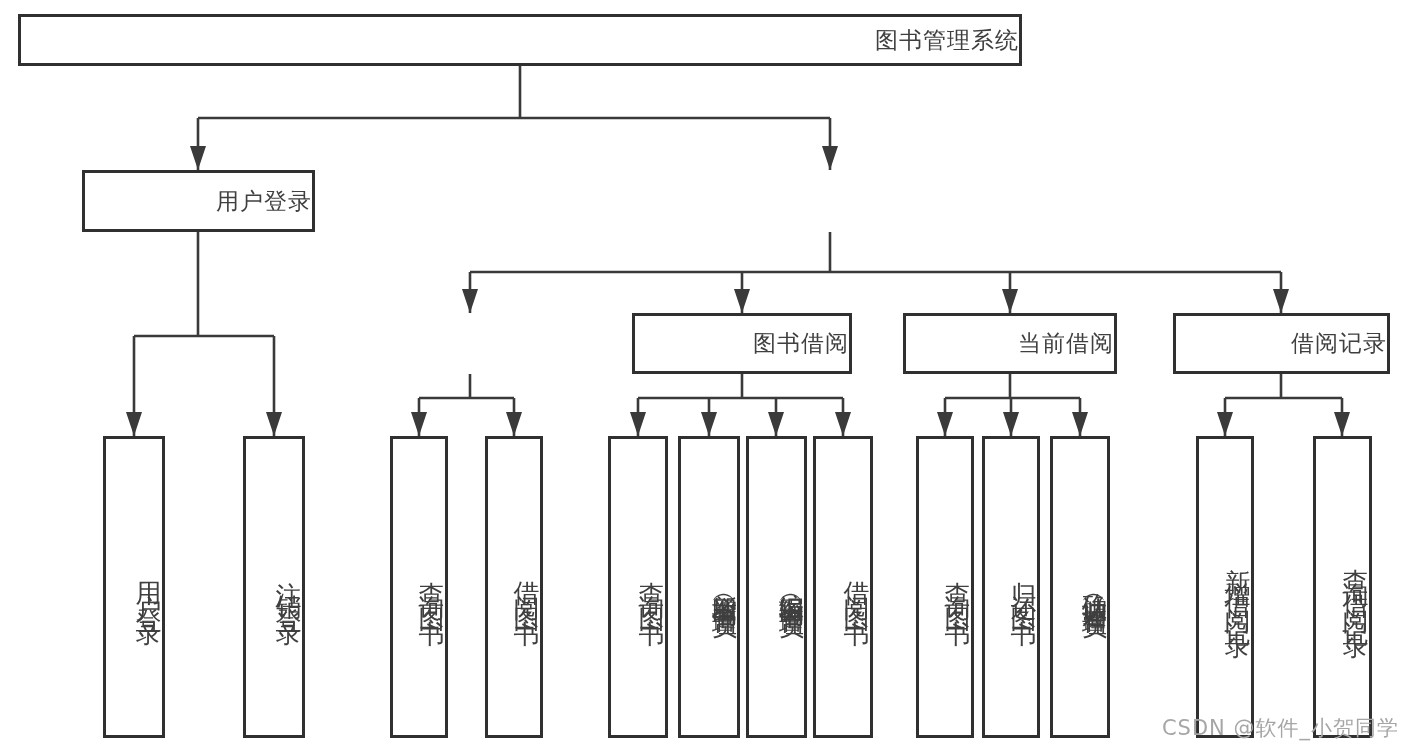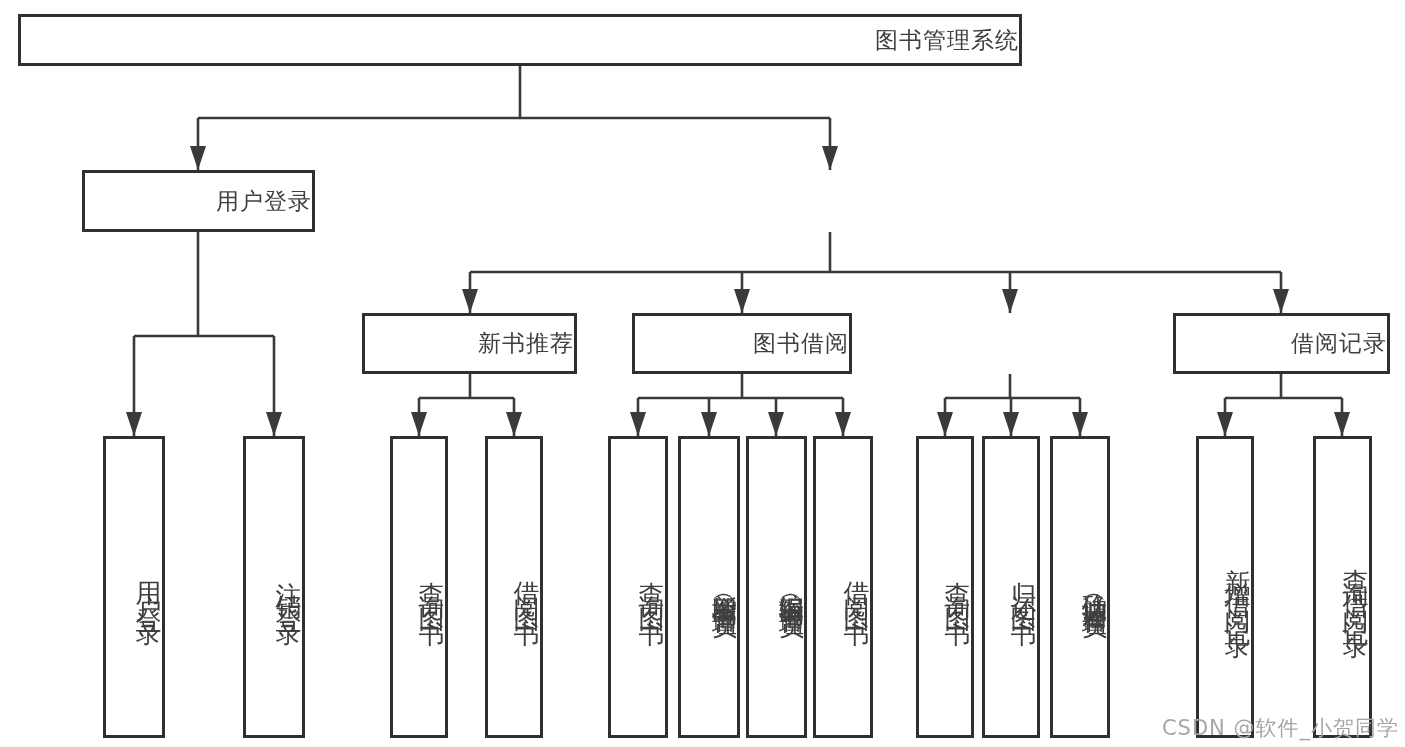--- a/index.html
+++ b/index.html
@@ -109,25 +109,25 @@
   </svg>
 
   <div class="box" style="left:18px;top:14px;width:1004px;height:52px">
     <span class="hlabel">图书管理系统</span>
   </div>
 
   <div class="box hbox2" style="left:82px;width:233px">
     <span class="hlabel">用户登录</span>
   </div>
 
-  <div class="box hbox3" style="left:362px;width:215px">
-    <span class="hlabel">新书推荐</span>
-  </div>
   <div class="box hbox3" style="left:632px;width:220px">
     <span class="hlabel">图书借阅</span>
+  </div>
+  <div class="box hbox3" style="left:903px;width:214px">
+    <span class="hlabel">当前借阅</span>
   </div>
   <div class="box hbox3" style="left:1173px;width:217px">
     <span class="hlabel">借阅记录</span>
   </div>
 
   <div class="box leaf" style="left:103px;width:62px">
     <span class="vlabel">用户登录</span>
   </div>
   <div class="box leaf" style="left:243px;width:62px">
     <span class="vlabel">注销登录</span>

